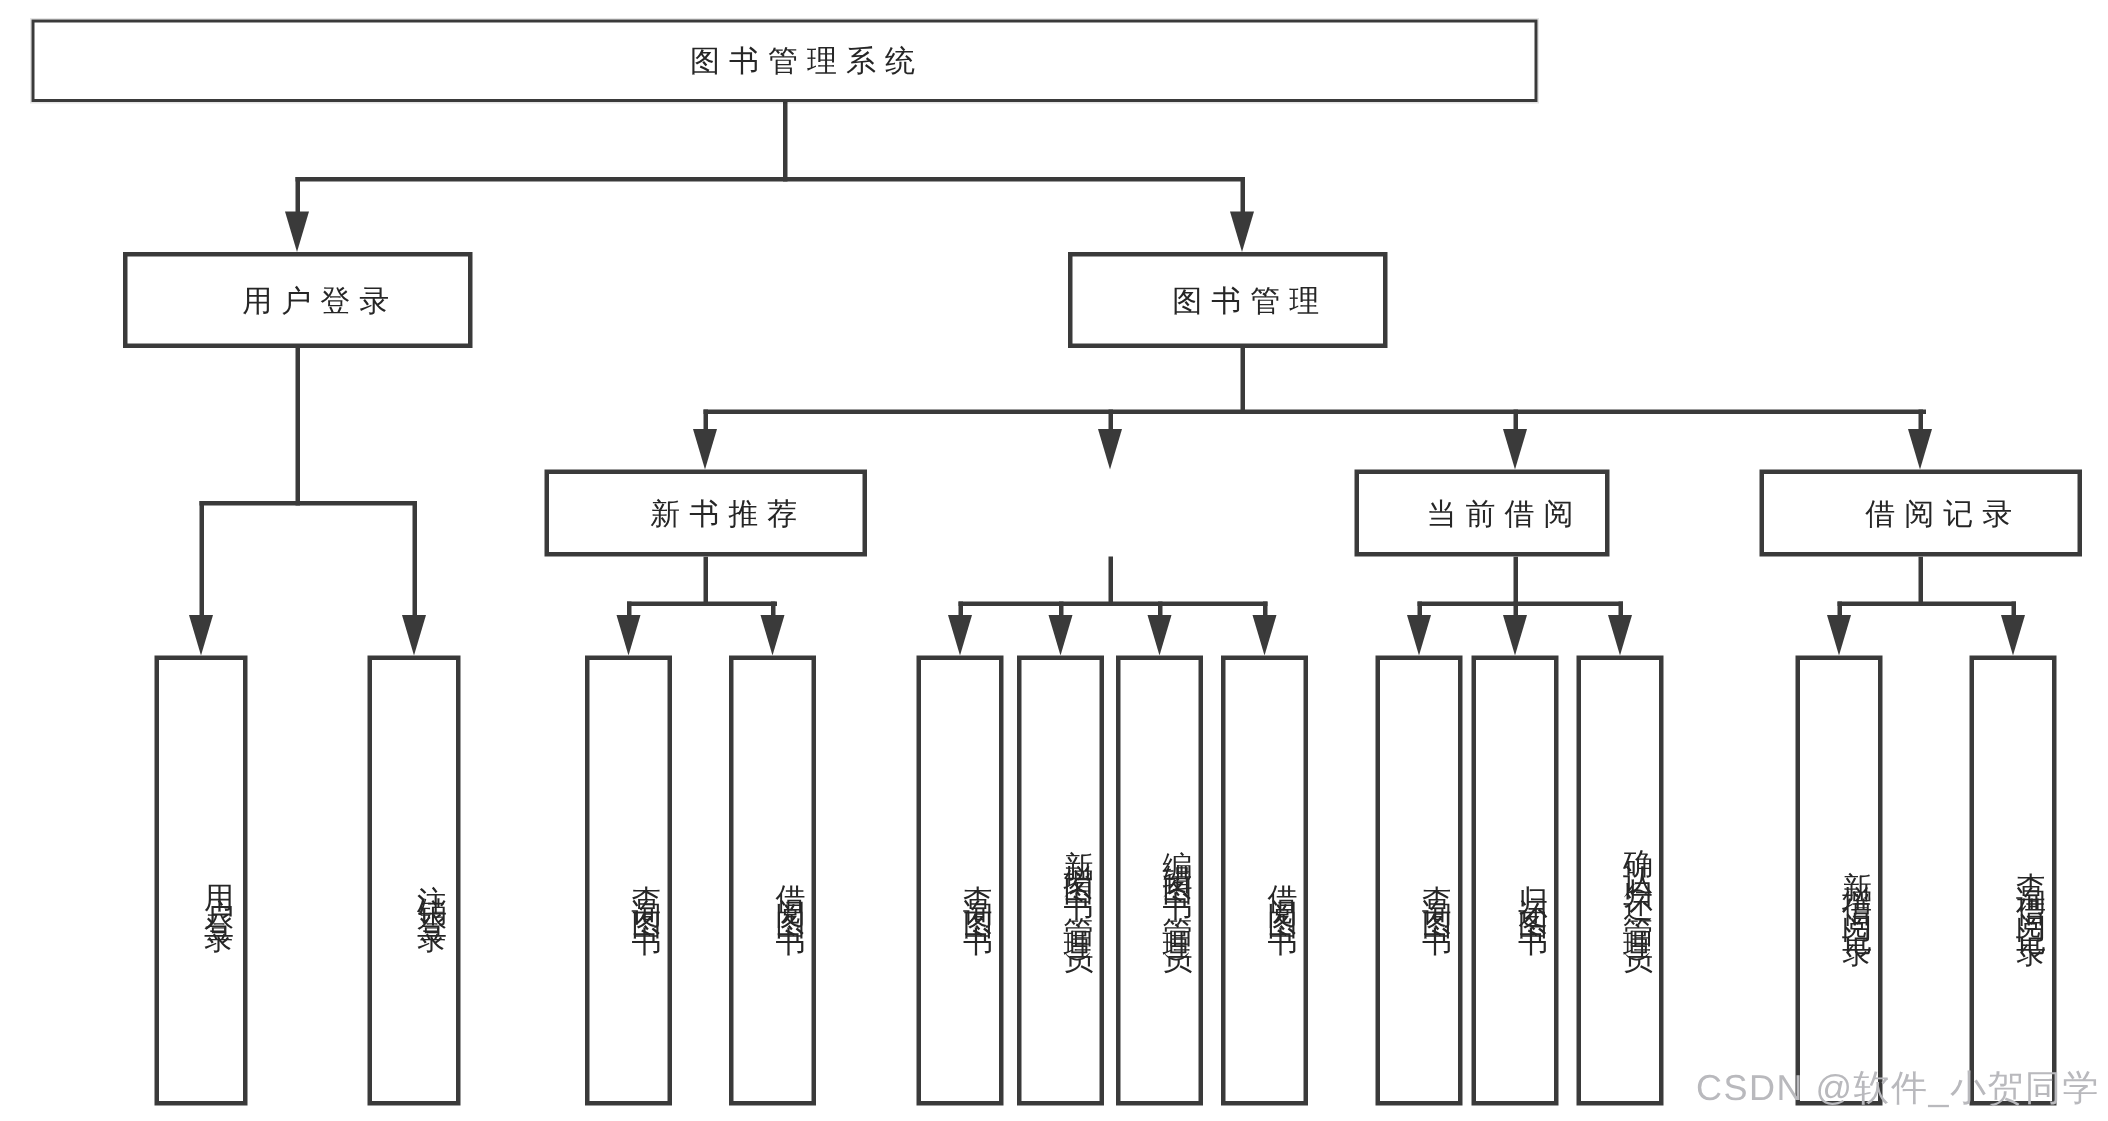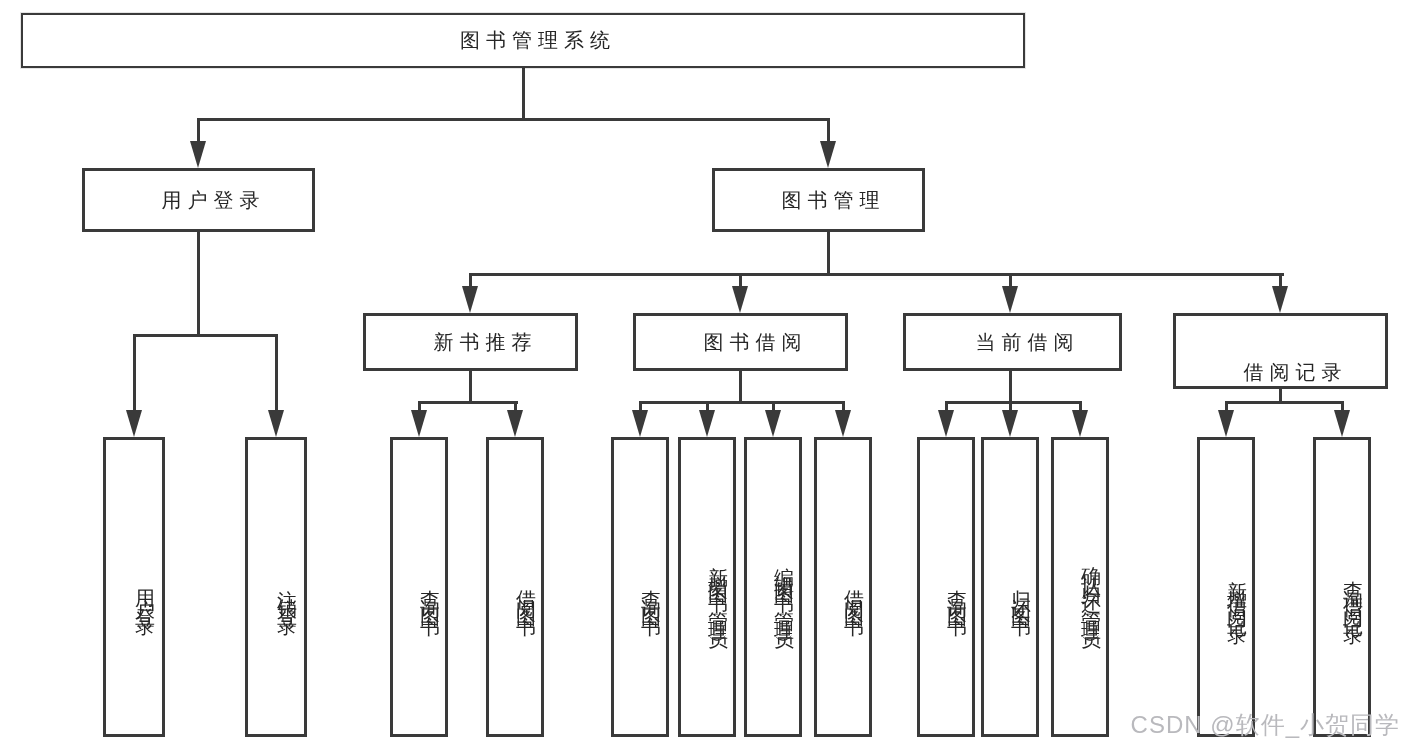--- a/index.html
+++ b/index.html
@@ -119,27 +119,24 @@
     <span>用户登录</span>
   </div>
 
   <div class="box h-box" style="left:712px;top:168px;width:213px;height:64px;">
     <span>图书管理</span>
   </div>
 
   <div class="box h-box" style="left:363px;top:313px;width:215px;height:58px;">
     <span>新书推荐</span>
   </div>
-  <div class="box h-box" style="left:633px;top:313px;width:215px;height:58px;">
-    <span>图书借阅</span>
-  </div>
-  <div class="box h-box" style="left:903px;top:313px;width:219px;height:58px;">
+  <div class="box h-box" style="left:903px;top:313px;width:170px;height:58px;">
     <span>当前借阅</span>
   </div>
-  <div class="box h-box" style="left:1173px;top:313px;width:215px;height:76px;align-items:flex-end;">
+  <div class="box h-box" style="left:1173px;top:313px;width:215px;height:58px;">
     <span>借阅记录</span>
   </div>
 
   <div class="box v-box" style="left:103px;top:437px;width:62px;height:300px;">
     <span>用户登录</span>
   </div>
   <div class="box v-box" style="left:245px;top:437px;width:62px;height:300px;">
     <span>注销登录</span>
   </div>
 

